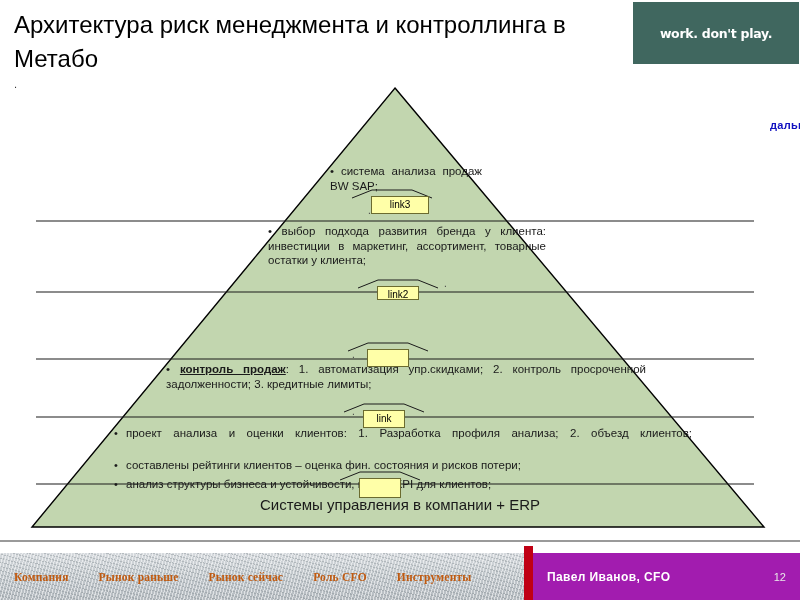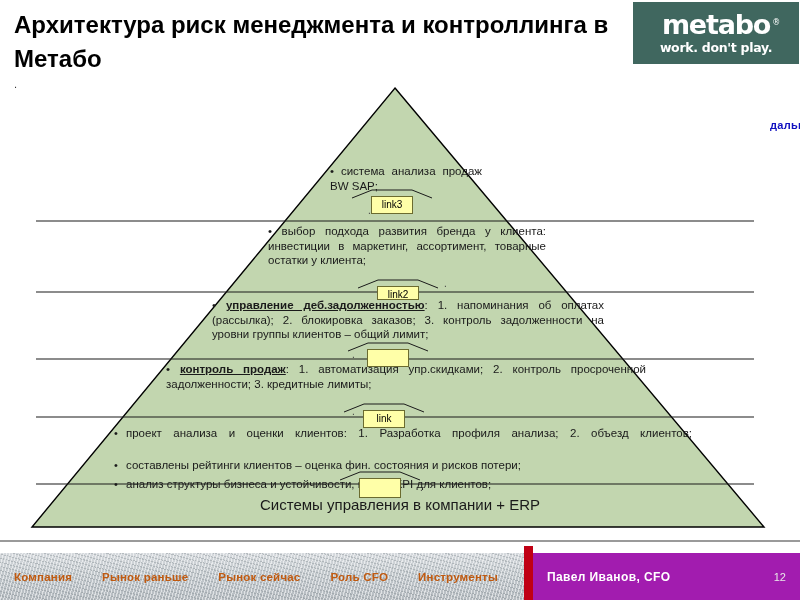--- a/index.html
+++ b/index.html
@@ -12,21 +12,21 @@
   }
 
   
   #slide-title {
     position:absolute;
     left:14px; top:8px;
     width:620px;
     font-size:24px;
     line-height:34px;
     color:#000000;
-    font-weight:700;
+    font-weight:400;
     white-space:pre-wrap;
   }
   #title-dot {
     position:absolute;
     left:14px; top:78px;
     font-size:11px; color:#333;
   }
 
   
   #logo-box {
@@ -150,20 +150,21 @@
     display:flex; align-items:center;
     padding-left:14px;
     gap:30px;
   }
   #footer-nav .nav-item {
     font-size:11.5px;
     font-weight:bold;
     color:#c05a10;
     white-space:nowrap;
     letter-spacing:0.2px;
+    font-family:Liberation Serif, serif;
   }
   #red-accent {
     position:absolute;
     left:524px; top:546px;
     width:9px; height:54px;
     background:#c00014;
   }
   #presenter-panel {
     position:absolute;
     left:533px; top:553px;
@@ -187,24 +188,20 @@
     text-align:center;
   }
 </style>
 </head>
 <body>
 
 <div id="slide-title">Архитектура риск менеджмента и контроллинга в Метабо</div>
 <div id="title-dot">.</div>
 
 <div id="logo-box">
-  <div id="logo-wordmark">
-    <span>metabo</span>
-    <span id="logo-reg">®</span>
-  </div>
   <div id="logo-tagline">work. don't play.</div>
 </div>
 
 <div id="next-link">дальше</div>
 
 <div id="pyramid-area">
   <svg id="pyramid-svg" width="800" height="470">
     <polygon points="395,18 764,457 32,457" fill="#c2d6af" stroke="#000000" stroke-width="1.4"></polygon>
     <line x1="36" y1="151" x2="754" y2="151" stroke="#1a1a1a" stroke-width="1.2"></line>
     <line x1="36" y1="222" x2="754" y2="222" stroke="#1a1a1a" stroke-width="1.2"></line>
@@ -216,24 +213,20 @@
     <polyline points="358,218 378,210 418,210 438,218" fill="none" stroke="#1a1a1a" stroke-width="1"></polyline>
     <polyline points="348,281 368,273 408,273 428,281" fill="none" stroke="#1a1a1a" stroke-width="1"></polyline>
     <polyline points="344,342 364,334 404,334 424,342" fill="none" stroke="#1a1a1a" stroke-width="1"></polyline>
     <polyline points="340,410 360,402 400,402 420,410" fill="none" stroke="#1a1a1a" stroke-width="1"></polyline>
   </svg>
 
   <div id="band1" class="band-text">•        система анализа продаж BW SAP;</div>
 
   <div id="band2" class="band-text">•     выбор     подхода     развития бренда у клиента: инвестиции в маркетинг,               ассортимент, товарные остатки у клиента;</div>
 
-  <div id="band3" class="band-text">
-    <span>•</span>
-    <b>управление       деб.задолженностью</b><span>:      1. напоминания об оплатах (рассылка); 2. блокировка заказов;  3.  контроль  задолженности  на  уровни группы клиентов – общий лимит;</span>
-  </div>
 
   <div id="band4" class="band-text">
     <span>•</span>
     <b>контроль продаж</b><span>:  1.  автоматизация  упр.скидками;  2. контроль просроченной задолженности; 3. кредитные лимиты;</span>
   </div>
 
   <div id="band5" class="band-text">
     <div class="bullet-row just">проект  анализа  и  оценки  клиентов:  1. Разработка  профиля  анализа;  2. объезд клиентов;</div>
     <div class="bullet-row" style="margin-top:3px">составлены рейтинги клиентов – оценка фин. состояния и рисков потери;</div>
     <div class="bullet-row" style="margin-top:4px">анализ структуры бизнеса и устойчивости, выбор KPI для клиентов;</div>
@@ -242,21 +235,21 @@
   <div id="base-label">Системы управления в компании + ERP</div>
 
   <div class="stray-dot" style="left:368px; top:135px;">.</div>
   <div class="stray-dot" style="left:444px; top:208px;">.</div>
   <div class="stray-dot" style="left:352px; top:279px;">.</div>
   <div class="stray-dot" style="left:352px; top:336px;">.</div>
   <div class="stray-dot" style="left:420px; top:412px;">.</div>
 </div>
 
 <div class="callout" style="left:371px; top:196px;">
-  <div class="callout-box" style="width:42px; height:18px;">link3</div>
+  <div class="callout-box" style="width:58px; height:18px;">link3</div>
 </div>
 <div class="callout" style="left:377px; top:286px;">
   <div class="callout-box" style="width:42px; height:14px;">link2</div>
 </div>
 <div class="callout" style="left:367px; top:349px;">
   <div class="callout-box" style="width:42px; height:18px;"></div>
 </div>
 <div class="callout" style="left:363px; top:410px;">
   <div class="callout-box" style="width:42px; height:18px;text-align:center;">link</div>
 </div>

